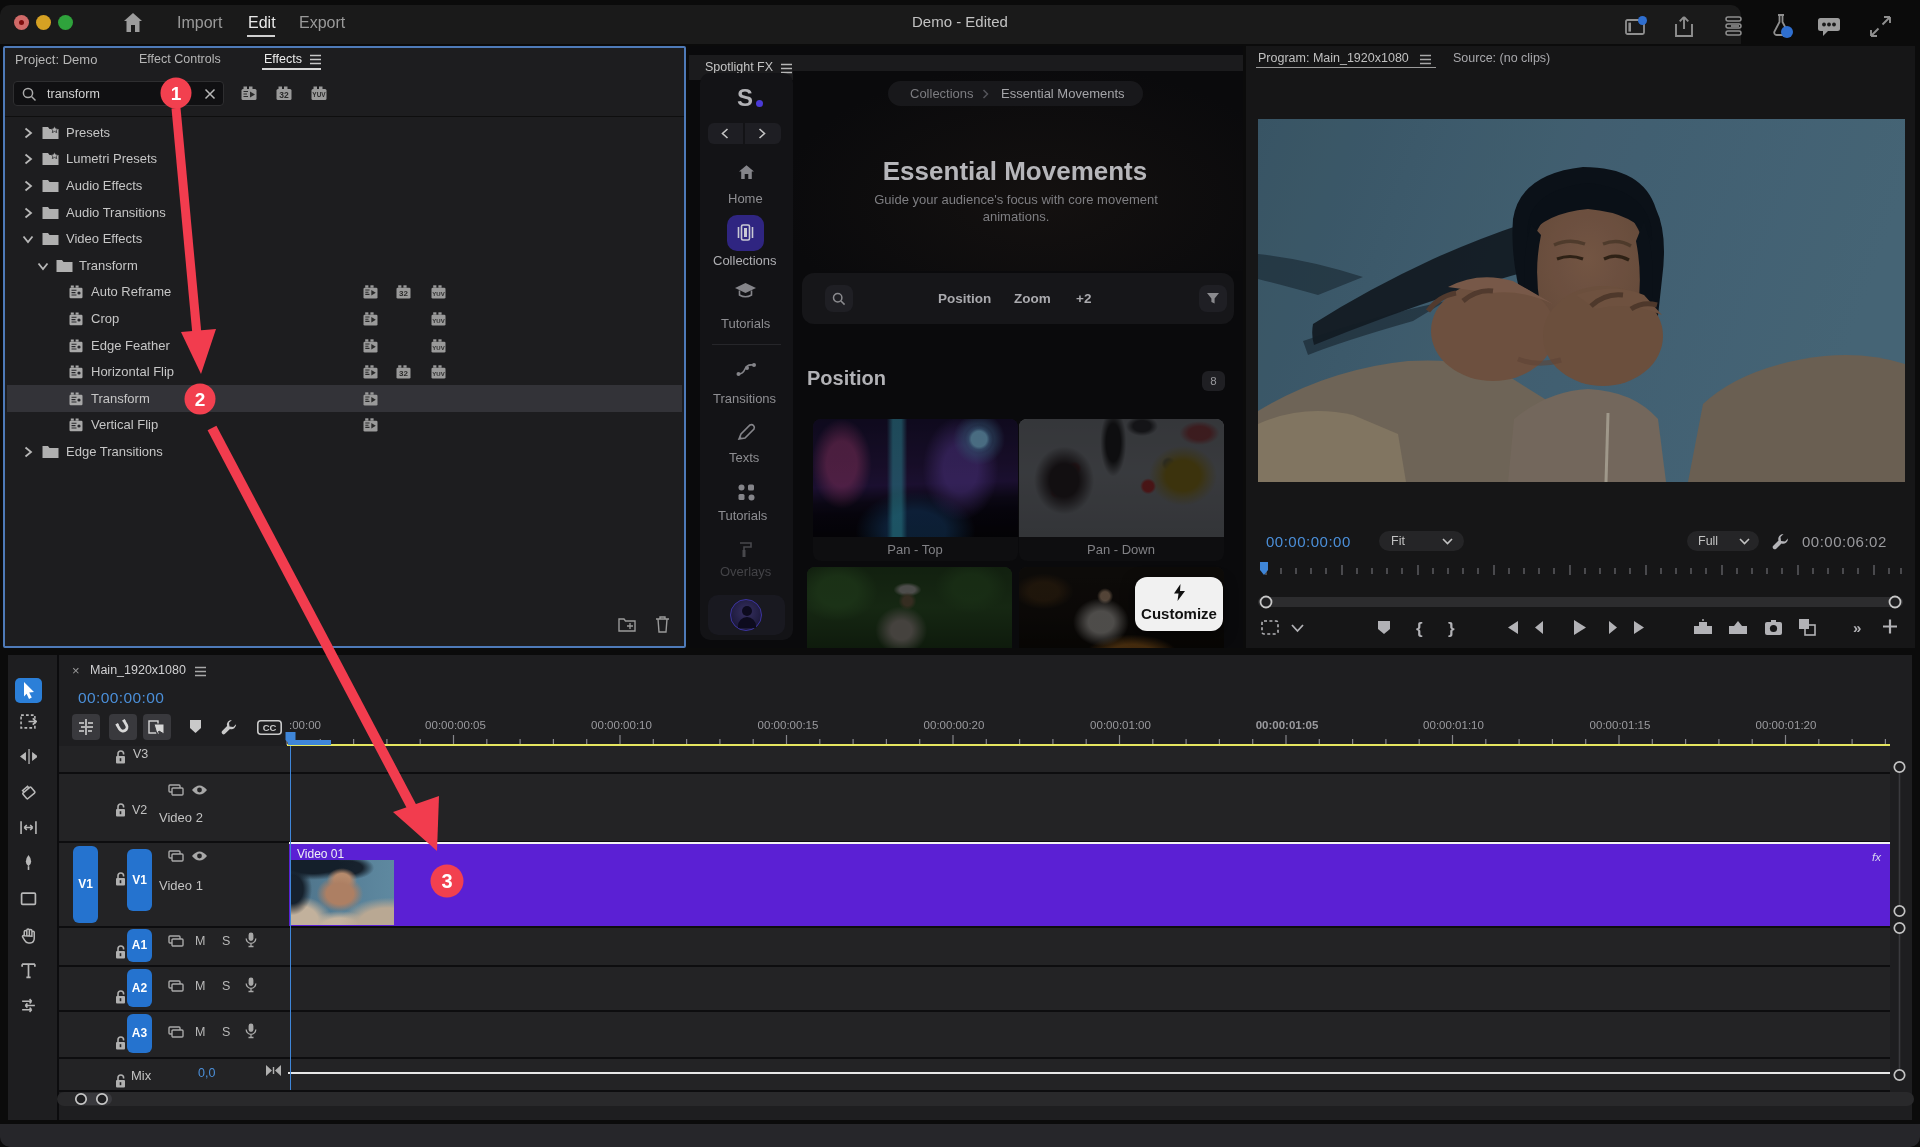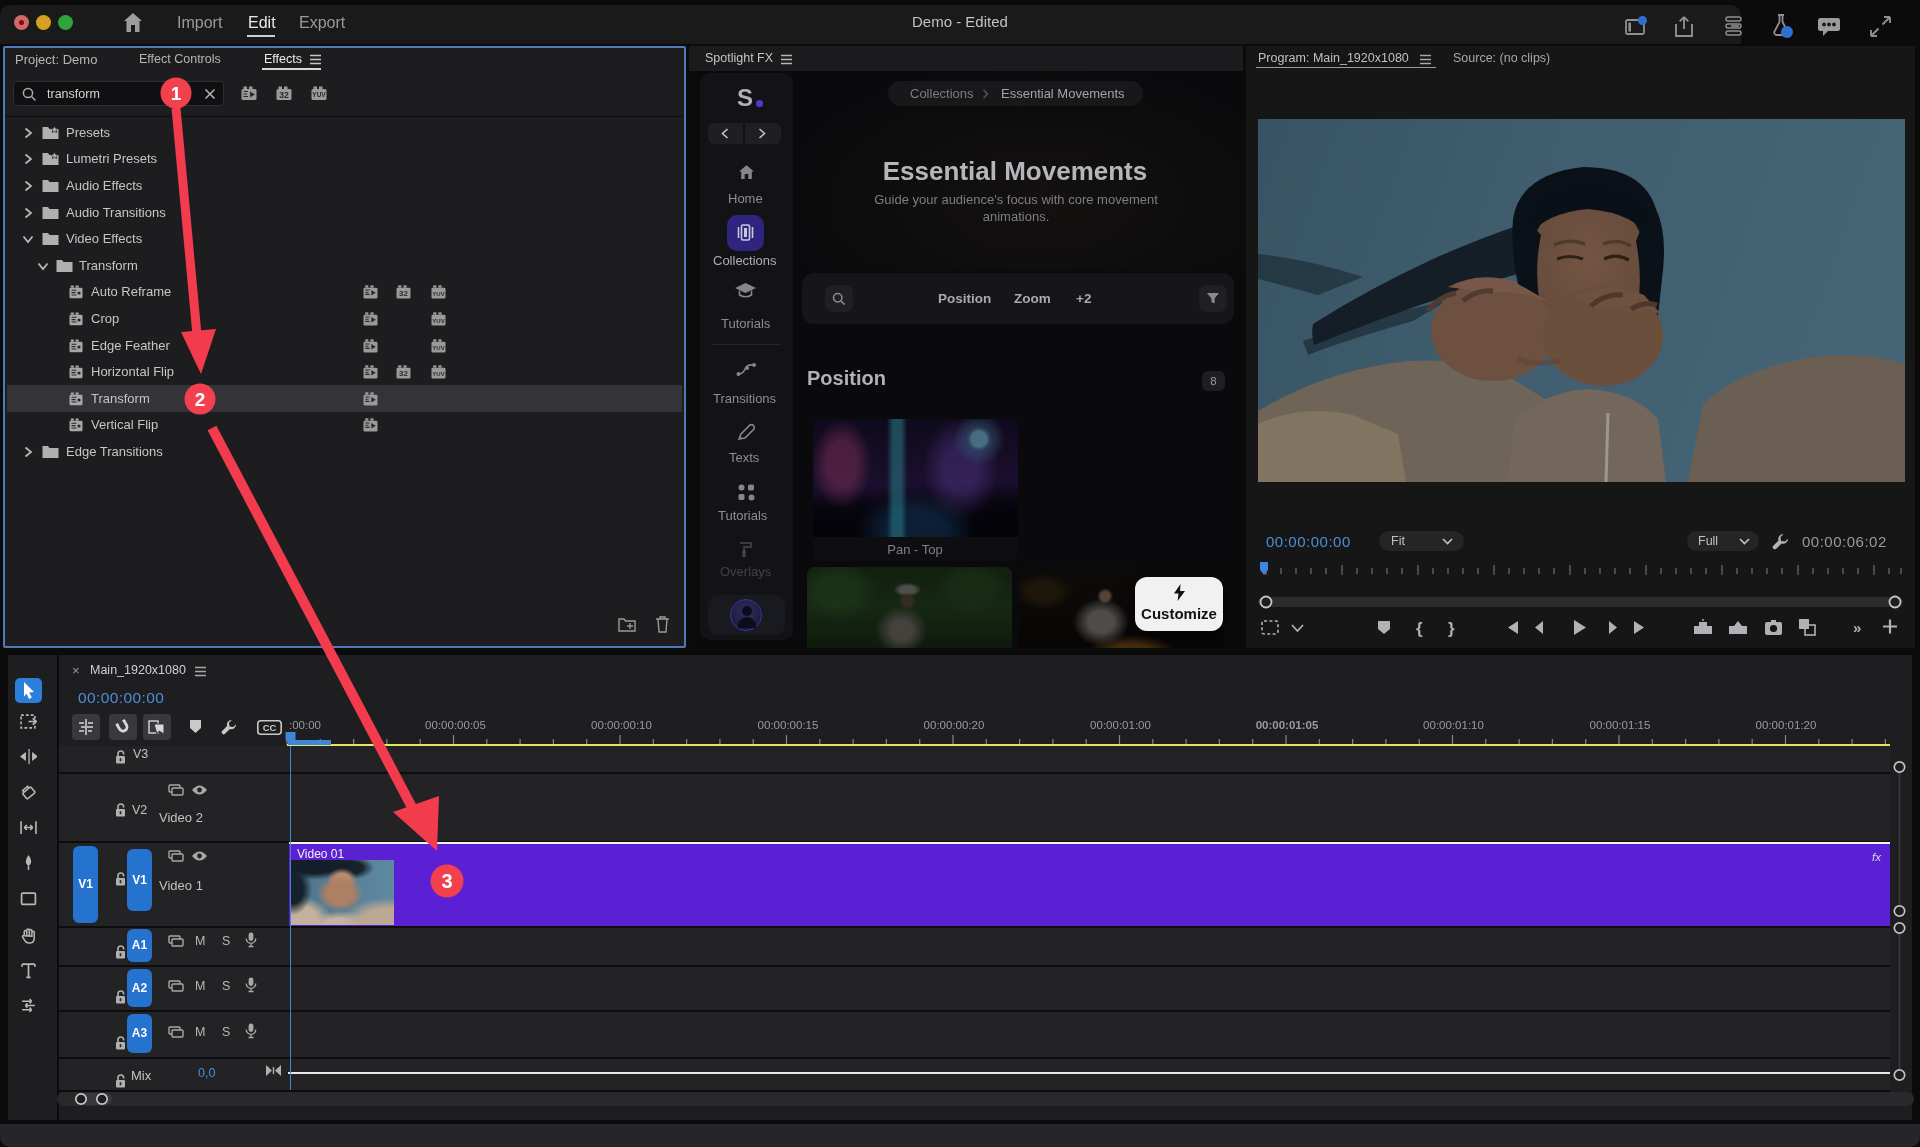--- a/index.html
+++ b/index.html
@@ -334,21 +334,21 @@
       <path d="M1 2 h5 l1.5 2 H17 v10 H1 Z" fill="none" stroke="#9a9a9a" stroke-width="1.4"></path>
       <path d="M9 9 h6 M12 6 v6" stroke="#9a9a9a" stroke-width="1.3"></path>
     </svg>
     <svg class="abs" style="left:650px;top:567px;" width="15" height="18" viewBox="0 0 15 18">
       <path d="M1 4 H14 M5 4 V2 H10 V4 M3 4 L4 17 H11 L12 4" fill="none" stroke="#9a9a9a" stroke-width="1.4"></path>
     </svg>
   </div>
 
   <div class="abs" id="spotpanel" style="left:689px;top:46px;width:554px;height:602px;background:#0a0a0c;">
 
-    <div class="abs" style="left:0;top:0;width:554px;height:25px;background:#1b1b1d;">
+    <div class="abs" style="left:0;top:9px;width:554px;height:25px;background:#1b1b1d;">
       <div class="txt" style="left:16px;top:5px;font-size:12.5px;color:#c4c4c4;">Spotlight FX</div>
       <svg class="abs" style="left:92px;top:8px;" width="11" height="11" viewBox="0 0 11 11">
         <path d="M0 1.5 H11 M0 5.5 H11 M0 9.5 H11" stroke="#b6b6b6" stroke-width="1.3"></path>
       </svg>
     </div>
 
     <div class="abs" style="left:11px;top:27px;width:93px;height:567px;background:#131316;border-radius:10px;">
       <div class="txt" style="left:37px;top:11px;font-size:24px;font-weight:bold;color:#b2b2b6;">S</div>
       <div class="abs" style="left:56px;top:27px;width:7px;height:7px;border-radius:50%;background:#4b3ad6;"></div>
       <div class="abs" style="left:8px;top:50px;width:36px;height:21px;background:#1e1e23;border-radius:6px 0 0 6px;border-right:1px solid #131316;"></div>
@@ -450,20 +450,25 @@
         </div>
       </div>
 
       <div class="txt" style="left:14px;top:296px;font-size:20px;font-weight:bold;color:#b2b2b6;">Position</div>
       <div class="abs" style="left:409px;top:300px;width:23px;height:20px;background:#1f1f23;border-radius:6px;text-align:center;font-size:11.5px;color:#98989c;line-height:20px;">8</div>
 
       <div class="abs" style="left:20px;top:348px;width:205px;height:142px;background:#0e0e10;border-radius:8px;overflow:hidden;">
         <div class="abs" id="thumb-city" style="left:0;top:0;width:205px;height:118px;"></div>
         <div class="abs" style="left:0;top:0;width:205px;height:118px;background:rgba(0,0,0,0.40);"></div>
         <div class="txt" style="left:102px;top:123px;transform:translateX(-50%);font-size:13px;color:#818185;">Pan - Top</div>
+      </div>
+      <div class="abs" style="left:226px;top:348px;width:205px;height:142px;background:#0e0e10;border-radius:8px;overflow:hidden;">
+        <div class="abs" id="thumb-hockey" style="left:0;top:0;width:205px;height:118px;"></div>
+        <div class="abs" style="left:0;top:0;width:205px;height:118px;background:rgba(0,0,0,0.58);"></div>
+        <div class="txt" style="left:102px;top:123px;transform:translateX(-50%);font-size:13px;color:#818185;">Pan - Down</div>
       </div>
 
       <div class="abs" style="left:14px;top:496px;width:205px;height:81px;background:#0e0e10;border-radius:8px 8px 0 0;overflow:hidden;">
         <div class="abs" id="thumb-jungle" style="left:0;top:0;width:205px;height:81px;"></div>
         <div class="abs" style="left:0;top:0;width:205px;height:81px;background:rgba(0,0,0,0.5);"></div>
       </div>
       <div class="abs" style="left:226px;top:496px;width:205px;height:81px;background:#0e0e10;border-radius:8px 8px 0 0;overflow:hidden;">
         <div class="abs" id="thumb-cook" style="left:0;top:0;width:205px;height:81px;"></div>
         <div class="abs" style="left:0;top:0;width:205px;height:81px;background:rgba(0,0,0,0.45);"></div>
       </div>

